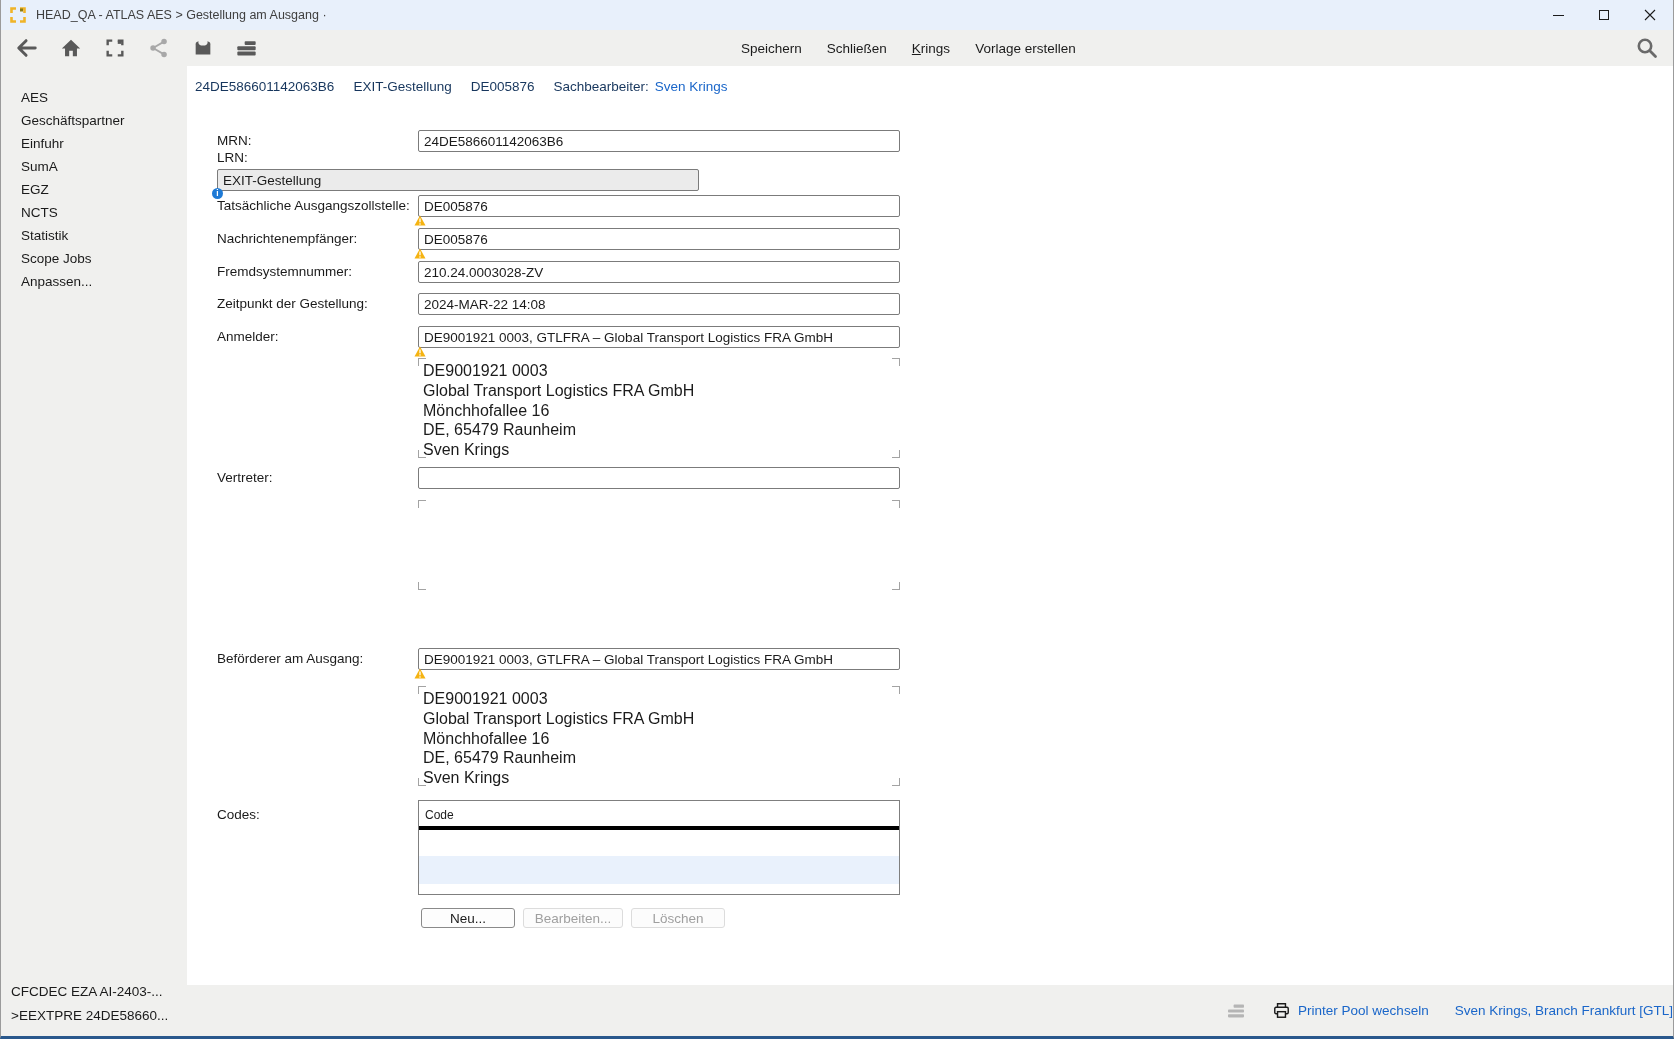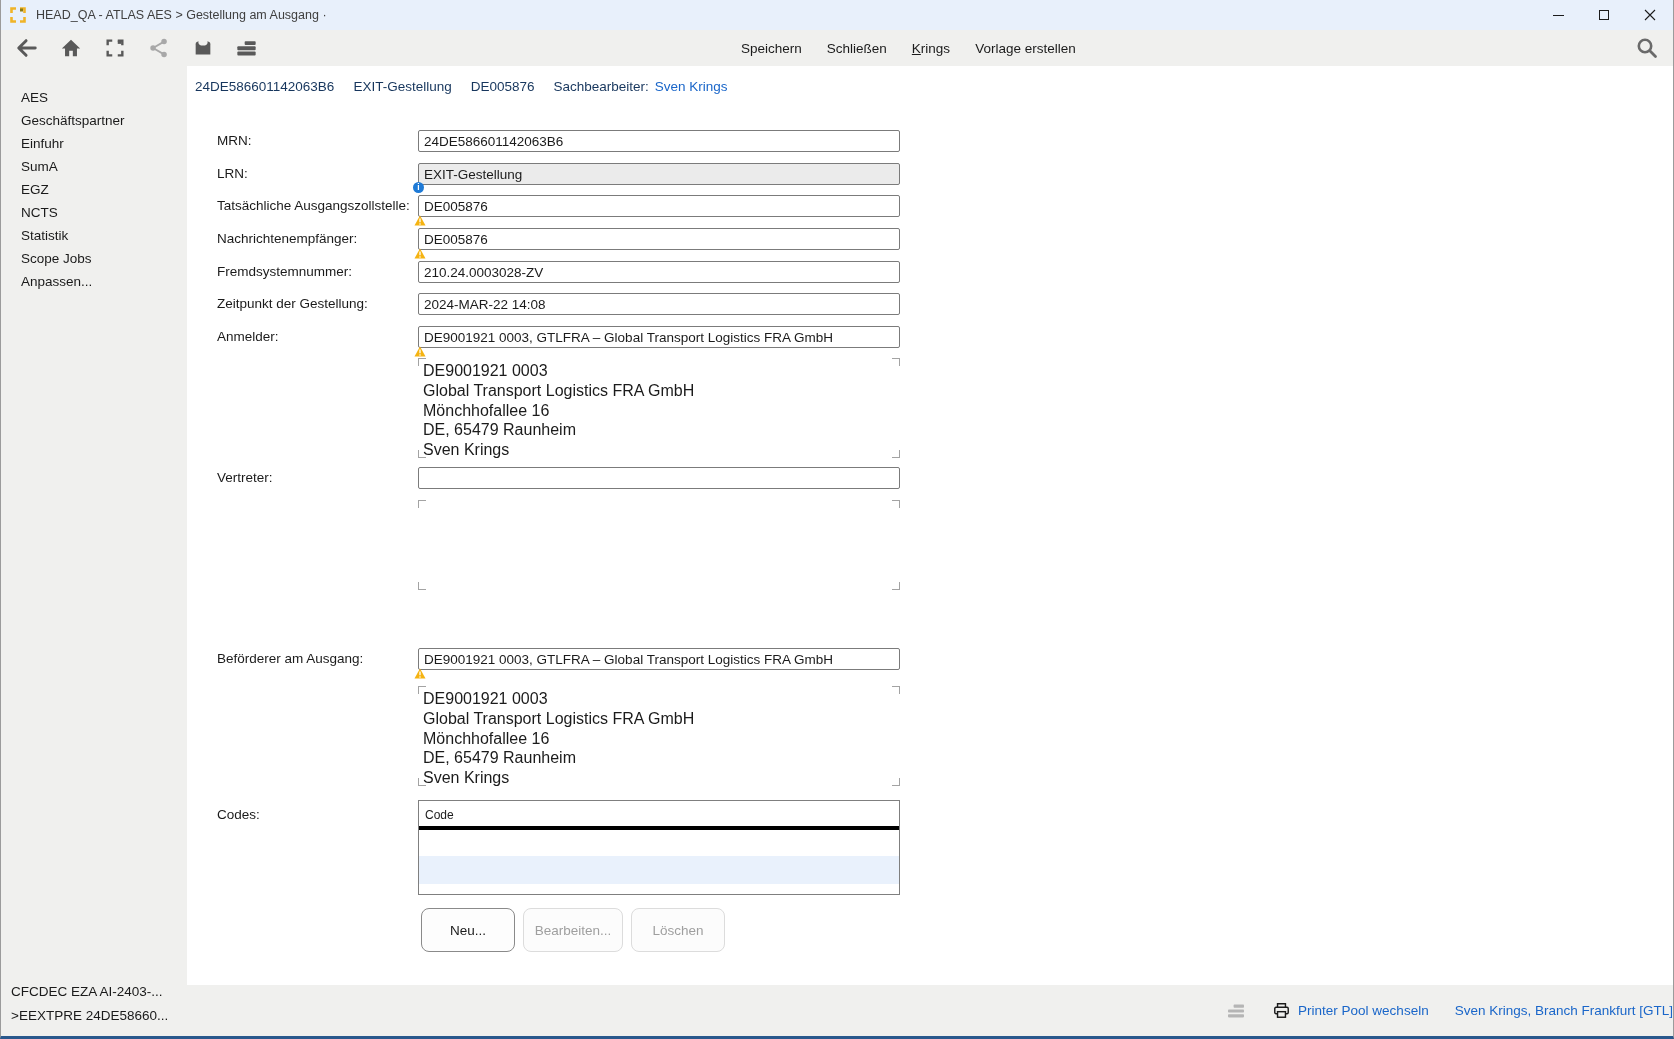--- a/index.html
+++ b/index.html
@@ -58,21 +58,21 @@
   .c-tl { left:0; top:0; border-left:1px solid #a3a3a3; border-top:1px solid #a3a3a3; }
   .c-tr { right:0; top:0; border-right:1px solid #a3a3a3; border-top:1px solid #a3a3a3; }
   .c-bl { left:0; bottom:0; border-left:1px solid #a3a3a3; border-bottom:1px solid #a3a3a3; }
   .c-br { right:0; bottom:0; border-right:1px solid #a3a3a3; border-bottom:1px solid #a3a3a3; }
   
   .codes-table { position:absolute; left:231px; top:734px; width:482px; height:95px; border:1px solid #7f7f7f; background:#fff; }
   .codes-header { height:29px; border-bottom:4px solid #000000; font-size:12px; color:#1b1b1b; padding:7px 0 0 6px; }
   .codes-row1 { height:26px; background:#ffffff; }
   .codes-row2 { height:28px; background:#e9f1fc; }
   .codes-buttons { position:absolute; left:234px; top:842px; display:flex; gap:8px; }
-  .cbtn { height:44px; border-radius:8px; font-family:inherit; font-size:13.5px; }
+  .cbtn { height:20px; border-radius:3px; font-family:inherit; font-size:13.5px; }
   .cbtn.enabled { width:94px; border:1px solid #8a8a8a; background:#fdfdfd; color:#1b1b1b; }
   .cbtn.disabled { border:1px solid #dcdcdc; background:#fcfcfc; color:#9f9f9f; }
   .cbtn.w100 { width:100px; } .cbtn.w94 { width:94px; }
   
   .statusbar { position:absolute; left:186px; top:985px; right:0; height:51px; background:#f0f0ee;
     display:flex; align-items:center; justify-content:flex-end; gap:26px; font-size:13.5px; }
   .printer-group { display:flex; align-items:center; gap:7px; }
 </style>
 </head>
 <body>
@@ -190,21 +190,21 @@
       </span>
     </div>
 
     <div class="frow" style="top:64px;">
       <span class="flabel">MRN:</span>
       <span class="ffield">
         <input type="text" value="24DE586601142063B6" style="">
       </span>
     </div>
 
-    <div class="frow" style="top:97px;">
+    <div class="frow" style="top:81px;flex-direction:column;">
       <span class="flabel">LRN:</span>
       <span class="ffield">
         <input type="text" class="ro" readonly="" value="EXIT-Gestellung" style="">
         <span class="badge info-badge">i</span>
       </span>
     </div>
 
     <div class="frow" style="top:129px;">
       <span class="flabel">Tatsächliche Ausgangszollstelle:</span>
       <span class="ffield">

